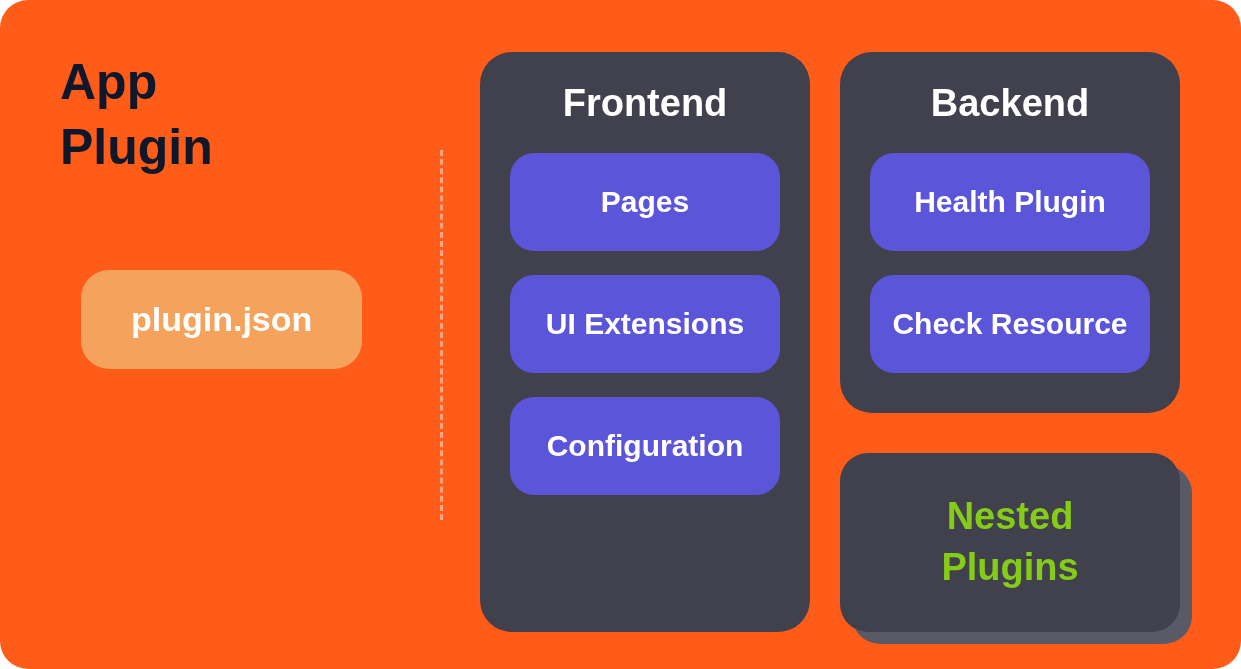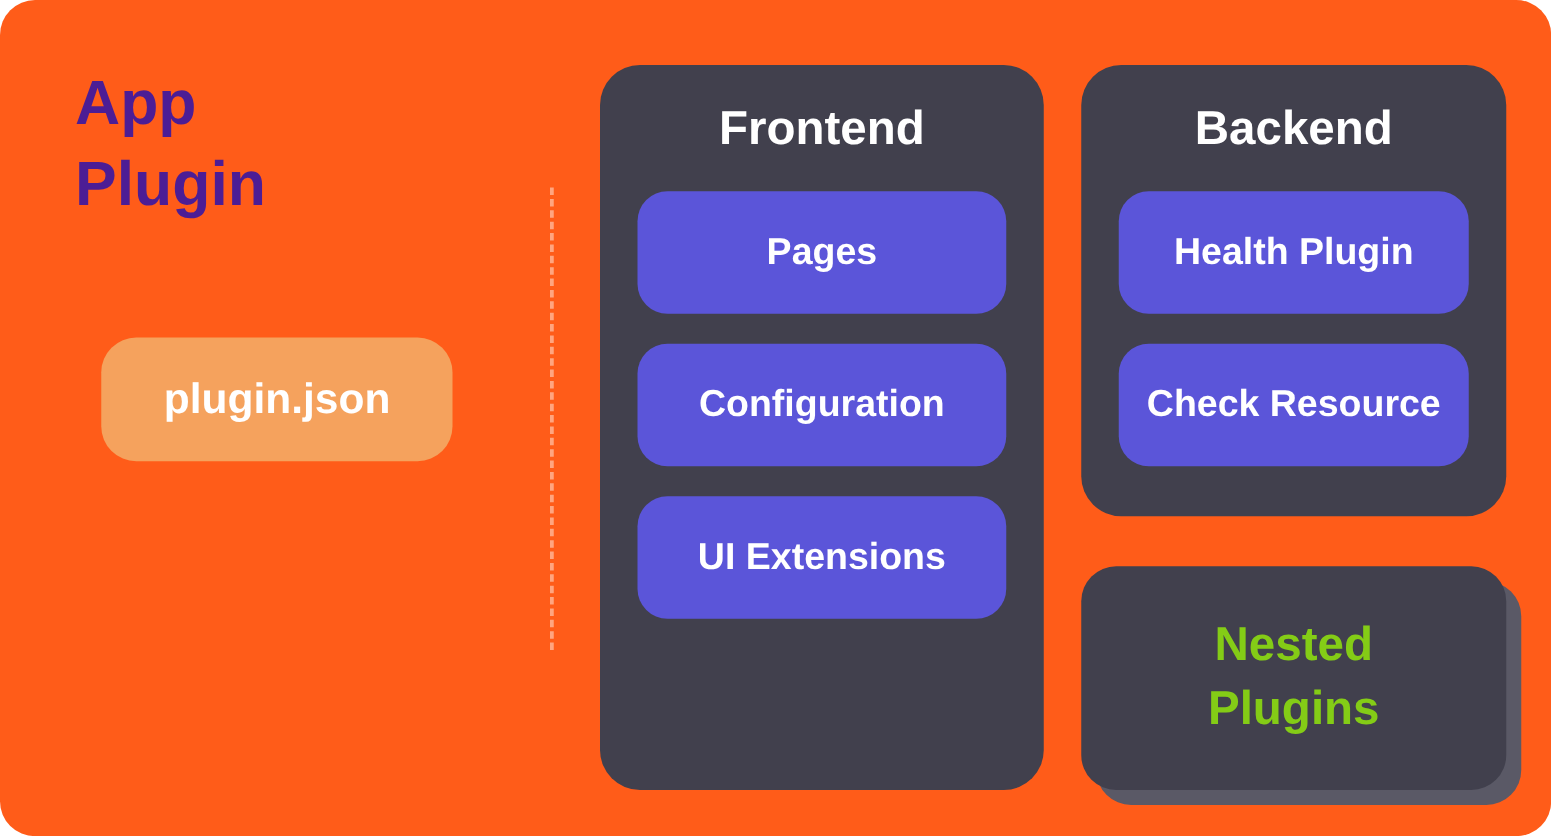--- a/index.html
+++ b/index.html
@@ -21,21 +21,21 @@
       display: flex;
       align-items: flex-start;
     }
     .left-section {
       flex: 0 0 420px;
       padding: 50px 0 0 60px;
       position: relative;
       height: 100%;
     }
     .title {
-      color: #4c1d95;
+      color: #0f172a;
       font-size: 50px;
       font-weight: 700;
       line-height: 1.3;
       margin-bottom: 90px;
     }
     .badge {
       background: #F5A25D;
       color: #FFF;
       font-size: 34px;
       font-weight: 600;
@@ -59,21 +59,21 @@
       padding: 52px 40px 0 60px;
     }
     .card {
       background: #41404D;
       border-radius: 32px;
       padding: 30px 30px 40px 30px;
       display: flex;
       flex-direction: column;
     }
     .card-frontend {
-      width: 355px;
+      width: 330px;
     }
     .card-backend {
       width: 340px;
     }
     .card-title {
       color: #FFF;
       font-size: 38px;
       font-weight: 700;
       text-align: center;
       margin-bottom: 28px;
@@ -135,22 +135,22 @@
     </h1>
     <div class="badge">plugin.json</div>
   </div>
 
   <div class="divider"></div>
 
   <div class="right-section">
     <div class="card card-frontend">
       <div class="card-title">Frontend</div>
       <div class="pill">Pages</div>
+      <div class="pill">UI Extensions</div>
       <div class="pill">Configuration</div>
-      <div class="pill">UI Extensions</div>
     </div>
 
     <div class="right-column">
       <div class="card card-backend">
         <div class="card-title">Backend</div>
         <div class="pill">Health Plugin</div>
         <div class="pill">Check Resource</div>
       </div>
 
       <div class="nested-wrapper">

